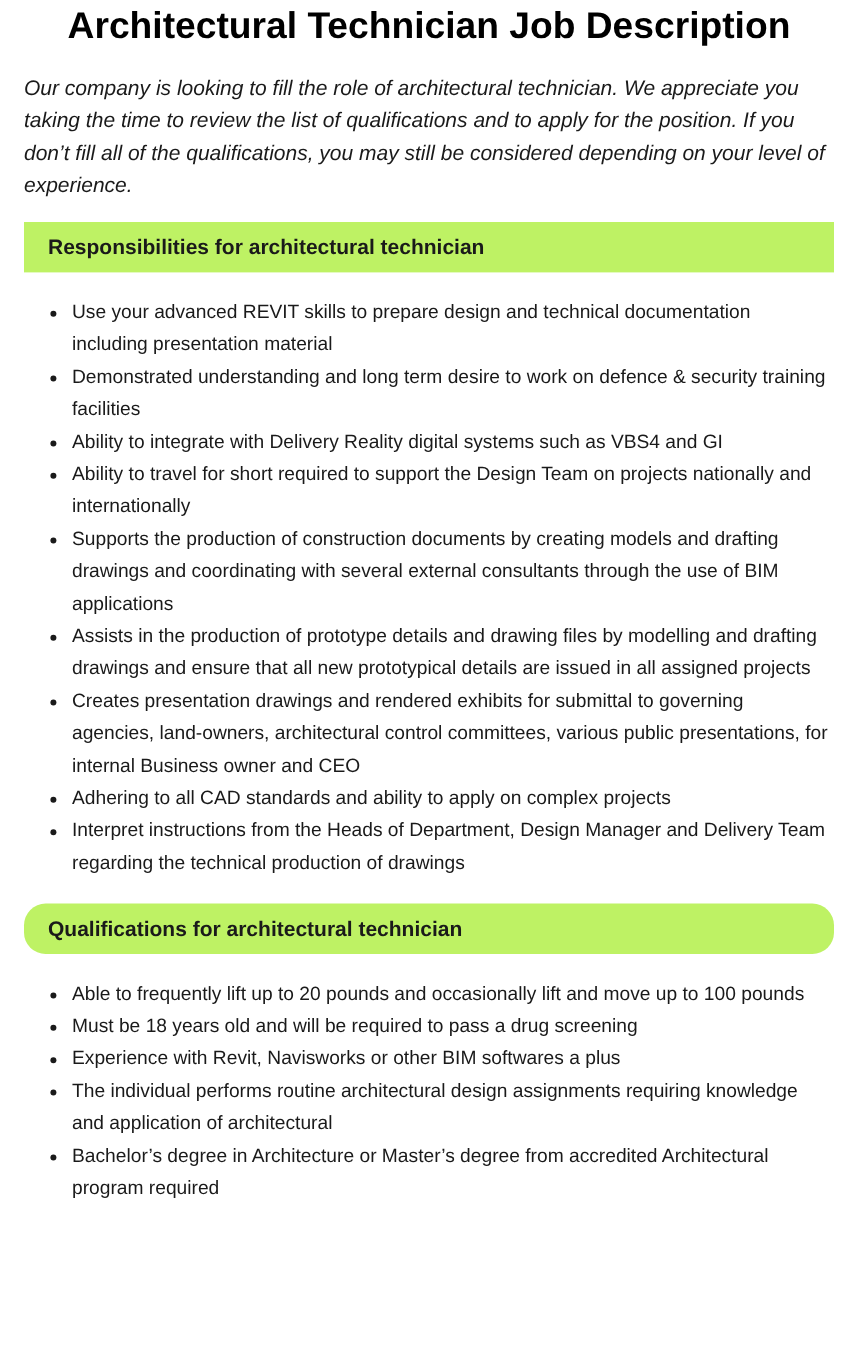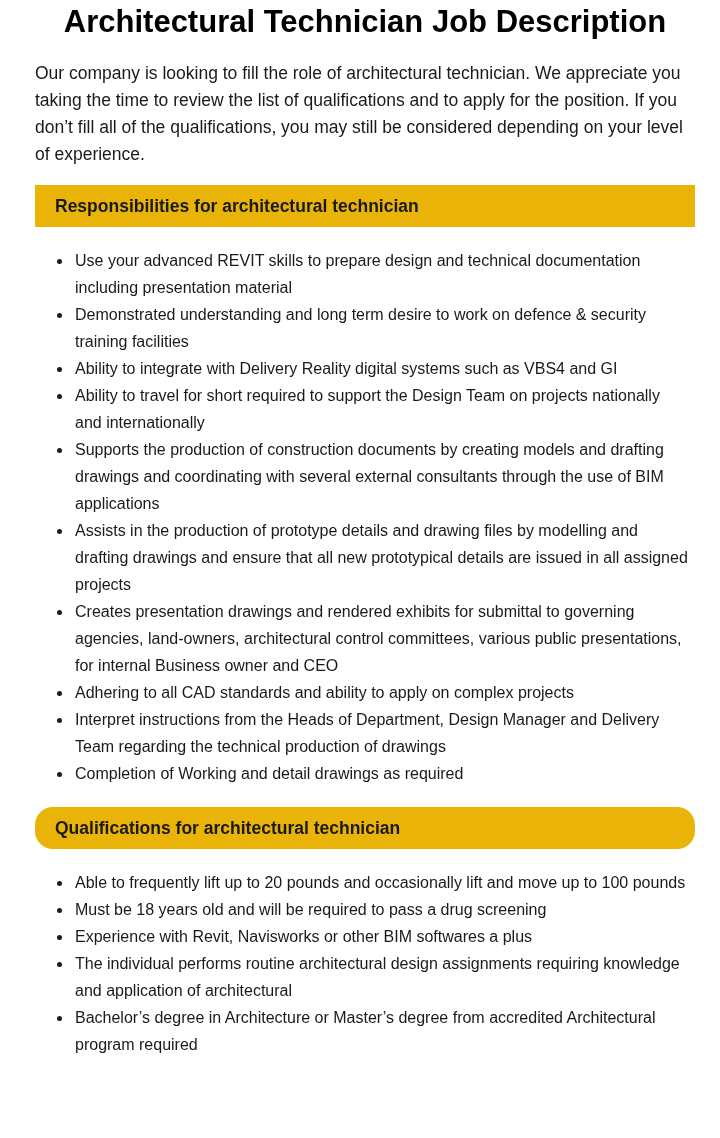--- a/index.html
+++ b/index.html
@@ -1,27 +1,27 @@
 <!DOCTYPE html>
 <html><head>
   <meta charset="utf-8">
   <style>
     * { box-sizing: border-box; margin: 0; padding: 0; }
     html, body { width: 720px; height: 1138px; background: #ffffff; overflow: hidden; }
     body { font-family: "Liberation Sans", "DejaVu Sans", sans-serif; color: #111111; }
-    .page { padding: 0 25px 0 20px; margin-left: 15px; }
+    .page { padding: 0 25px 0 20px; }
     h1.title {
       font-size: 31px; font-weight: bold; text-align: center;
       line-height: 40px; padding-top: 2px; letter-spacing: 0px; color: #000;
     }
     p.intro {
-      font-size: 17.5px; line-height: 27px; margin-top: 18px; color: #1a1a1a;
+      font-size: 17.5px; line-height: 27px; margin-top: 18px; color: #1a1a1a; font-style: italic;
     }
     .section-header {
-      background: #eab308; height: 42px; margin-top: 17px;
+      background: #bef264; height: 42px; margin-top: 17px;
       padding-left: 20px; display: flex; align-items: center;
       font-size: 17.5px; font-weight: bold; color: #1a1a1a;
     }
     ul.list { list-style: none; margin-top: 20px; }
     ul.list li {
       position: relative; padding-left: 40px; font-size: 16px;
       line-height: 27px; color: #1a1a1a; padding-right: 4px;
     }
     ul.list li .bullet {
       position: absolute; left: 22px; top: 12px; width: 5px; height: 5px;
@@ -40,21 +40,20 @@
   <ul class="list">
     <li><span class="bullet"></span><span>Use your advanced REVIT skills to prepare design and technical documentation including presentation material</span></li>
     <li><span class="bullet"></span><span>Demonstrated understanding and long term desire to work on defence &amp; security training facilities</span></li>
     <li><span class="bullet"></span><span>Ability to integrate with Delivery Reality digital systems such as VBS4 and GI</span></li>
     <li><span class="bullet"></span><span>Ability to travel for short required to support the Design Team on projects nationally and internationally</span></li>
     <li><span class="bullet"></span><span>Supports the production of construction documents by creating models and drafting drawings and coordinating with several external consultants through the use of BIM applications</span></li>
     <li><span class="bullet"></span><span>Assists in the production of prototype details and drawing files by modelling and drafting drawings and ensure that all new prototypical details are issued in all assigned projects</span></li>
     <li><span class="bullet"></span><span>Creates presentation drawings and rendered exhibits for submittal to governing agencies, land-owners, architectural control committees, various public presentations, for internal Business owner and CEO</span></li>
     <li><span class="bullet"></span><span>Adhering to all CAD standards and ability to apply on complex projects</span></li>
     <li><span class="bullet"></span><span>Interpret instructions from the Heads of Department, Design Manager and Delivery Team regarding the technical production of drawings</span></li>
-    <li><span class="bullet"></span><span>Completion of Working and detail drawings as required</span></li>
   </ul>
 
   <div class="section-header q">Qualifications for architectural technician</div>
   <ul class="list">
     <li><span class="bullet"></span><span>Able to frequently lift up to 20 pounds and occasionally lift and move up to 100 pounds</span></li>
     <li><span class="bullet"></span><span>Must be 18 years old and will be required to pass a drug screening</span></li>
     <li><span class="bullet"></span><span>Experience with Revit, Navisworks or other BIM softwares a plus</span></li>
     <li><span class="bullet"></span><span>The individual performs routine architectural design assignments requiring knowledge and application of architectural</span></li>
     <li><span class="bullet"></span><span>Bachelor’s degree in Architecture or Master’s degree from accredited Architectural program required</span></li>
   </ul>

